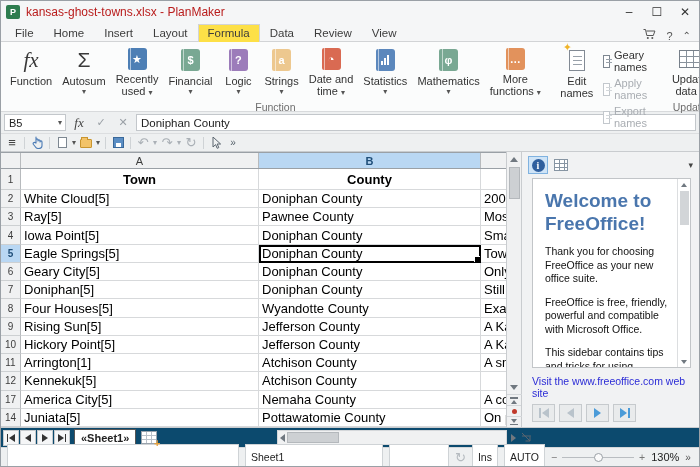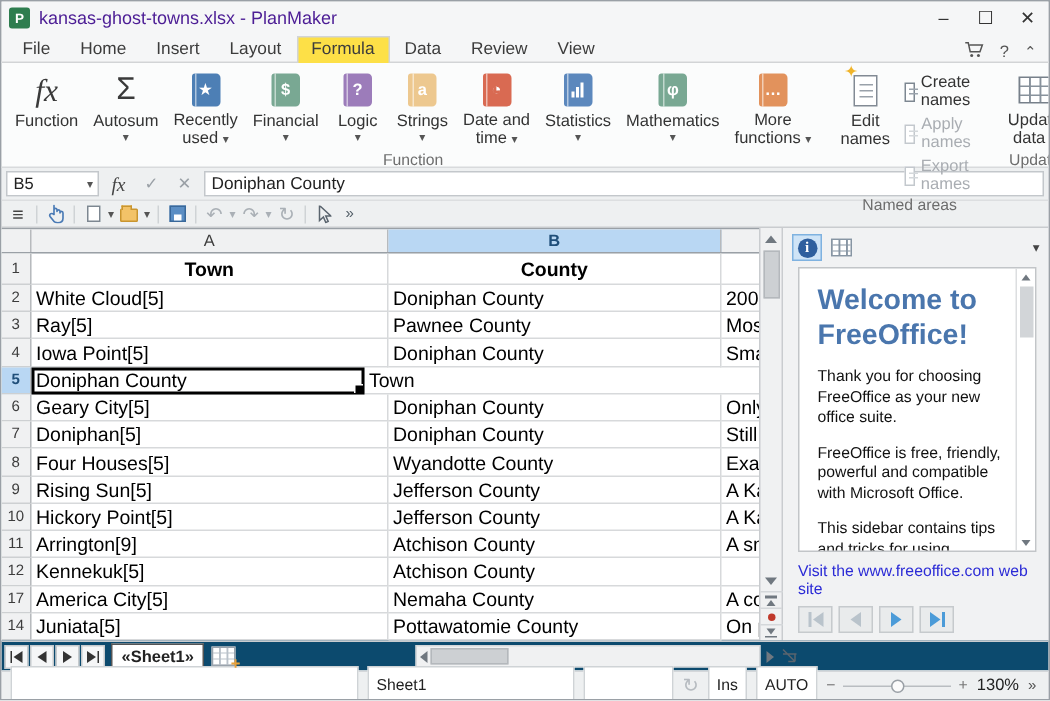--- a/index.html
+++ b/index.html
@@ -6,21 +6,21 @@
   html,body { width:700px; height:467px; }
   body { font-family:"Liberation Sans","DejaVu Sans",sans-serif; font-size:11px; color:#222;
          -webkit-font-smoothing:antialiased; }
   .window { width:700px; height:467px; border:1px solid #9aa0a6; background:#f5f6f7;
             display:flex; flex-direction:column; overflow:hidden; }
 
   
   .titlebar { height:22px; display:flex; align-items:center; background:#f5f6f7; padding-left:5px; flex:0 0 auto; }
   .appicon { width:14px; height:14px; background:#2e7d4f; border-radius:2px; color:#fff; font-size:9px; font-weight:bold;
              display:flex; align-items:center; justify-content:center; margin-right:6px; }
-  .title { font-size:12px; color:#4c1d95; }
+  .title { font-size:12px; color:#b91c1c; }
   .wcontrols { margin-left:auto; display:flex; }
   .wbtn { width:28px; height:20px; display:flex; align-items:center; justify-content:center; color:#333; font-size:12px; }
 
   
   .menubar { height:19px; display:flex; align-items:flex-end; padding-left:4px; background:#f5f6f7; flex:0 0 auto; }
   .mtab { padding:2px 9px 3px; font-size:11.5px; color:#3c3c3c; border:1px solid transparent; border-bottom:none; }
   .mtab.active { background:#fde047; border-color:#d2d4d6; position:relative; z-index:2; }
   .menuright { margin-left:auto; display:flex; align-items:center; gap:10px; padding-right:8px; color:#555; }
 
   
@@ -296,33 +296,32 @@
           <span class="ricon" style="position:relative;">
               <span class="editdoc"></span>
               <span class="star">✦</span>
             </span>
           <span class="rlabel">Edit</span>
           <span class="rlabel">names</span>
         </div>
         <div class="smallcol">
           <div class="smallbtn">
             <span class="doc"></span>
-            <span>Create names</span>
+            <span>Geary names</span>
           </div>
           <div class="smallbtn disabled">
             <span class="doc disabled"></span>
             <span>Apply names</span>
           </div>
           <div class="smallbtn disabled">
             <span class="doc disabled"></span>
             <span>Export names</span>
           </div>
         </div>
       </div>
-      <div class="glabel">Named areas</div>
     </div>
 
     <div class="gsep"></div>
 
     <div class="rgroup" style="padding-right:14px;">
       <div class="rbuttons">
         <div class="rbtn">
           <span class="ricon" style="position:relative;">
               <span class="updtable"></span>
             </span>
@@ -411,20 +410,21 @@
           <div class="cell cc">Most</div>
         </div>
         <div class="r">
           <div class="rn">4</div>
           <div class="cell ca">Iowa Point[5]</div>
           <div class="cell cb">Doniphan County</div>
           <div class="cell cc">Small</div>
         </div>
         <div class="r">
           <div class="rn sel">5</div>
+          <div class="cell ca">Eagle Springs[5]</div>
           <div class="cell cb selected">Doniphan County</div>
           <div class="cell cc">Town</div>
         </div>
         <div class="r">
           <div class="rn">6</div>
           <div class="cell ca">Geary City[5]</div>
           <div class="cell cb">Doniphan County</div>
           <div class="cell cc">Only</div>
         </div>
         <div class="r">
@@ -446,21 +446,21 @@
           <div class="cell cc">A Kar</div>
         </div>
         <div class="r">
           <div class="rn">10</div>
           <div class="cell ca">Hickory Point[5]</div>
           <div class="cell cb">Jefferson County</div>
           <div class="cell cc">A Kar</div>
         </div>
         <div class="r">
           <div class="rn">11</div>
-          <div class="cell ca">Arrington[9]</div>
+          <div class="cell ca">Arrington[1]</div>
           <div class="cell cb">Atchison County</div>
           <div class="cell cc">A sm</div>
         </div>
         <div class="r">
           <div class="rn">12</div>
           <div class="cell ca">Kennekuk[5]</div>
           <div class="cell cb">Atchison County</div>
           <div class="cell cc"></div>
         </div>
         <div class="r">

